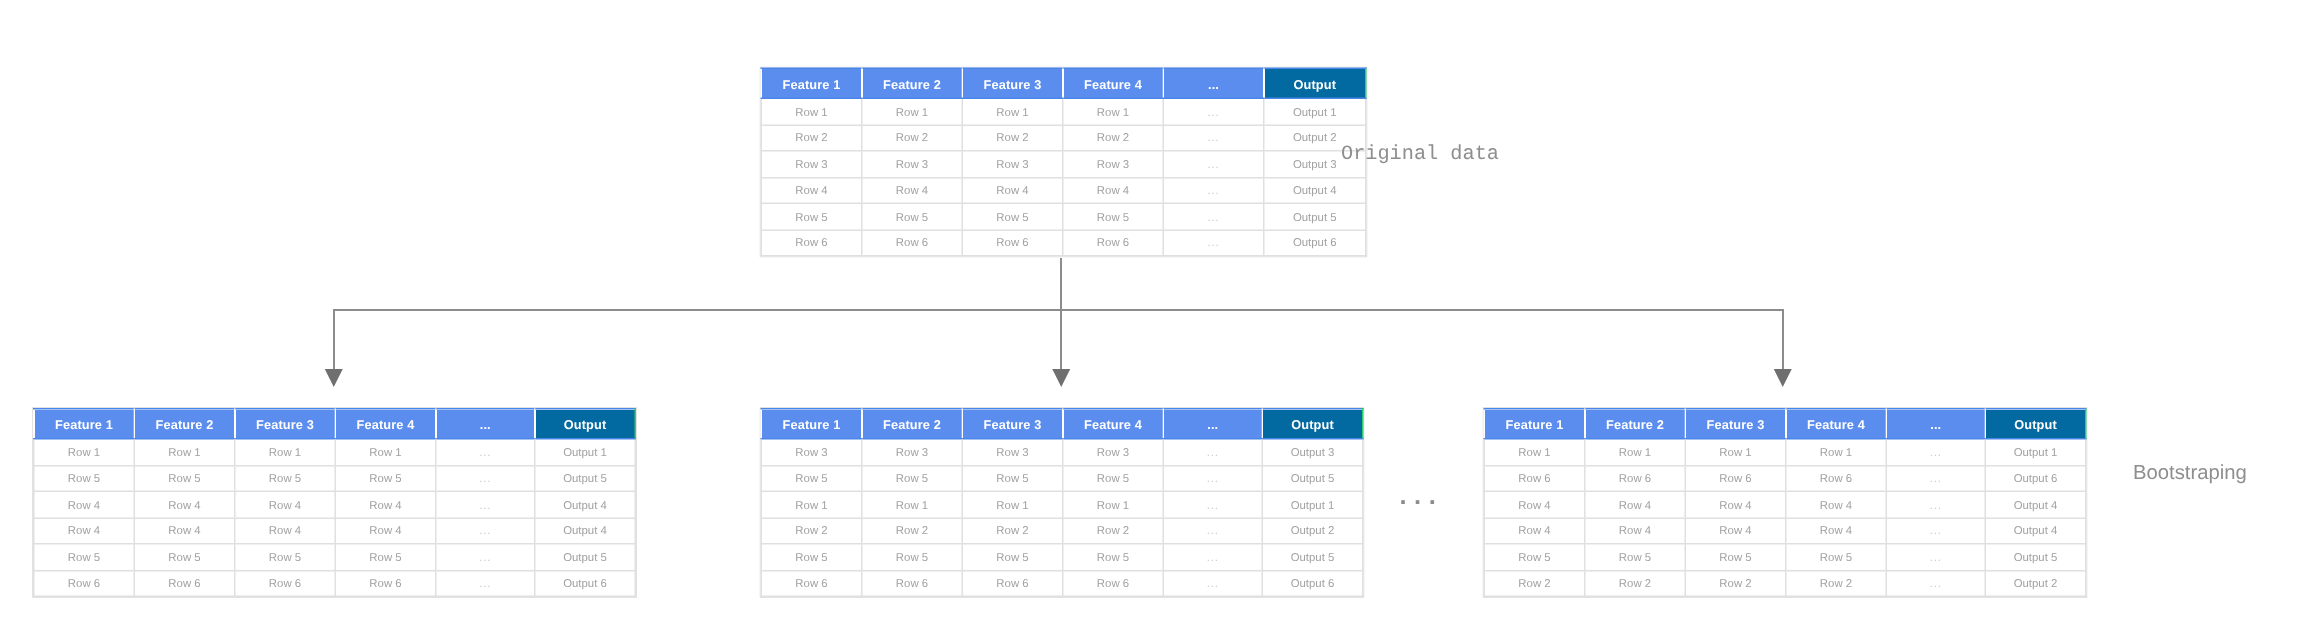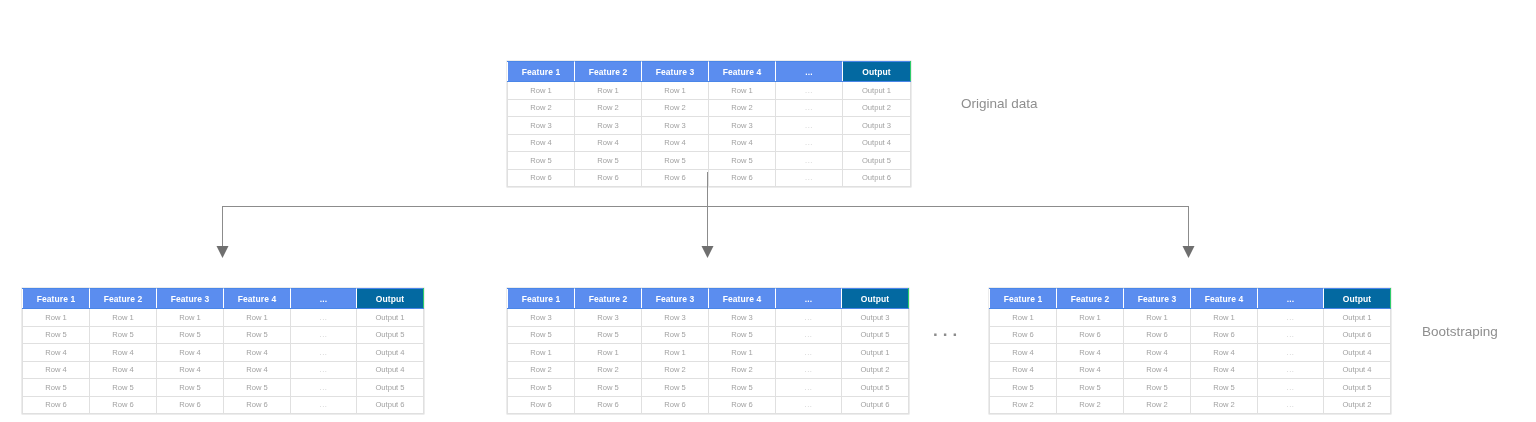--- a/index.html
+++ b/index.html
@@ -16,21 +16,20 @@
     -webkit-font-smoothing: antialiased;
   }
 
   
   .dtable {
     position: absolute;
     border-collapse: collapse;
     table-layout: fixed;
     background: #ffffff;
     box-shadow: 0 0 0 0.5px #d9d9d9;
-    margin-top: 16px;
   }
   .dtable th, .dtable td {
     border: 0.5px solid #d0d0d0;
     padding: 0;
     text-align: center;
     vertical-align: middle;
     white-space: nowrap;
     overflow: hidden;
   }
   .dtable th {
@@ -68,22 +67,22 @@
   #table-sample-2 { left: 507px; top: 272px; width: 400px; }
   #table-sample-3 { left: 989px; top: 272px; width: 400px; }
 
   
   .label {
     position: absolute;
     font-size: 13.5px;
     color: #8e8e8e;
     white-space: nowrap;
   }
-  #label-original { left: 961px; top: 96px; }
-  #label-bootstrap { left: 1422px; top: 324px; }
+  #label-original { left: 894px; top: 96px; font-family: Liberation Mono, monospace; }
+  #label-bootstrap { left: 1422px; top: 307px; }
 
   
   #samples-ellipsis {
     position: absolute;
     left: 933px;
     top: 322px;
     width: 44px;
     font-size: 17px;
     letter-spacing: 5px;
     color: #8c8c8c;

